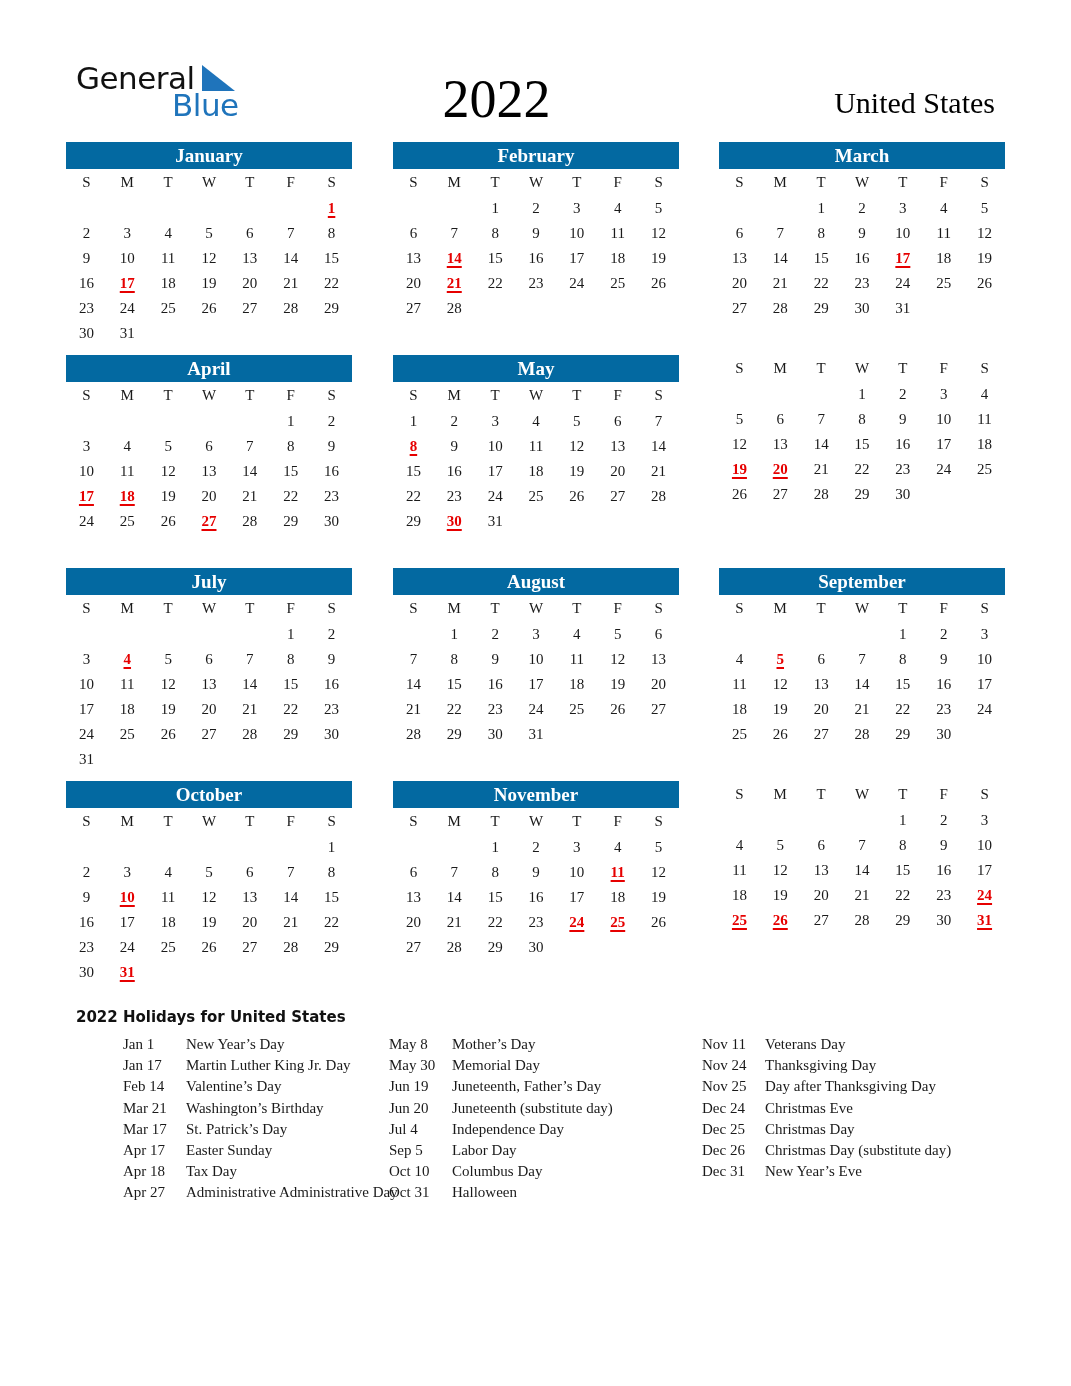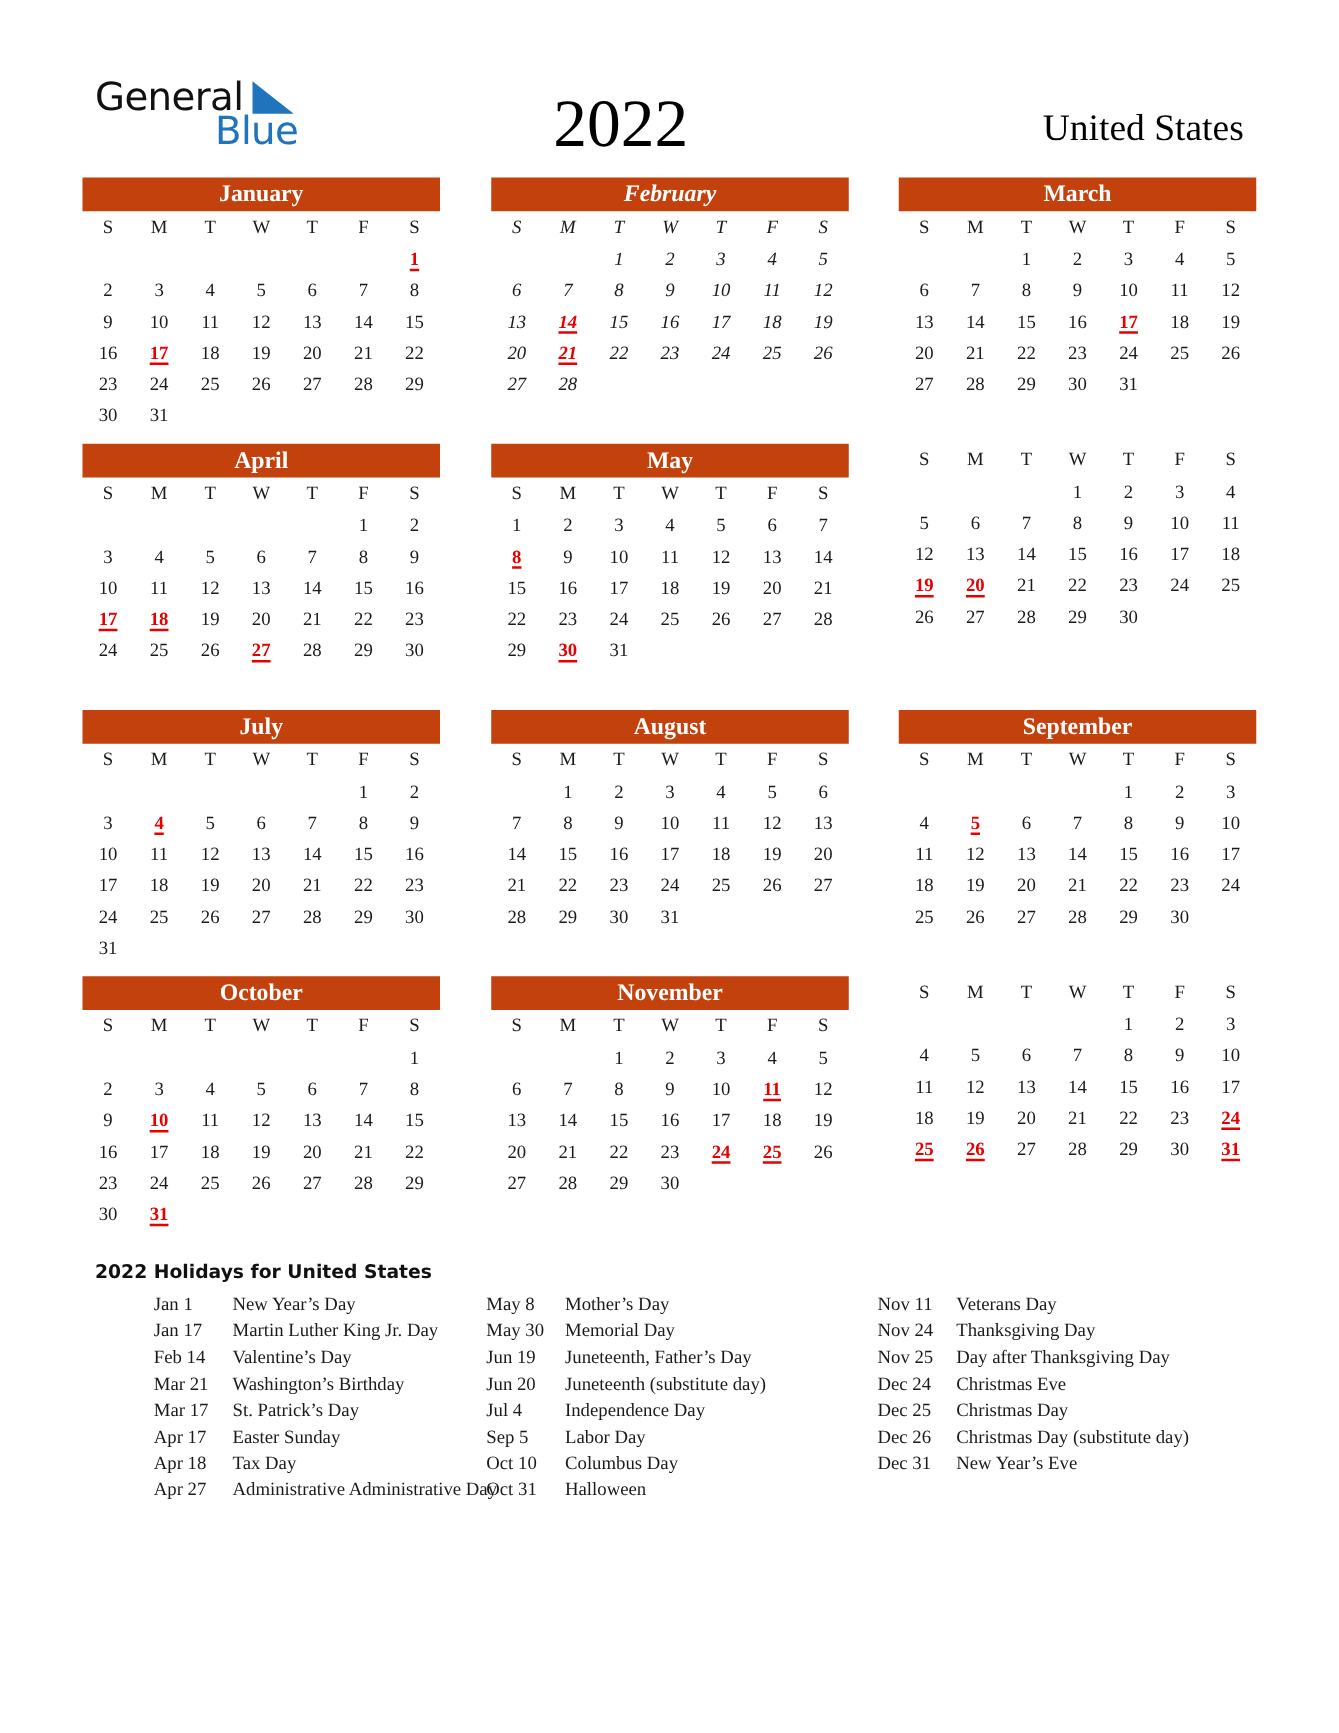--- a/index.html
+++ b/index.html
@@ -14,21 +14,21 @@
   .logo .tri { position: absolute; left: 126px; top: 5px; width: 0; height: 0;
                border-left: 0 solid transparent; border-bottom: 26px solid #1f74bb; border-right: 33px solid transparent; }
 
   .year { position: absolute; left: 0; width: 993px; top: 68px; text-align: center;
           font-family: "Liberation Serif", "DejaVu Serif", serif; font-size: 54px; color: #000; }
   .country { position: absolute; right: 76px; top: 86px; font-family: "Liberation Serif", "DejaVu Serif", serif;
              font-size: 30px; color: #000; }
 
   .months { position: absolute; left: 66px; top: 142px; width: 940px; }
   .month { position: absolute; width: 286px; }
-  .month-header { height: 27px; background: #c2410c; color: #fff; text-align: center;
+  .month-header { height: 27px; background: #0369a1; color: #fff; text-align: center;
                   font-family: "Liberation Serif", "DejaVu Serif", serif; font-weight: bold; font-size: 19px; line-height: 27px; }
   .grid { display: grid; grid-template-columns: repeat(7, 1fr); }
   .dow, .day { text-align: center; height: 25px; line-height: 25px;
                font-family: "Liberation Serif", "DejaVu Serif", serif; font-size: 15px; color: #1a1a1a; }
   .dow { height: 27px; line-height: 27px; }
   .day.holiday { color: #e60000; font-weight: bold; text-decoration: underline; text-decoration-thickness: 2px; text-underline-offset: 3px; }
 
   .holidays { position: absolute; left: 76px; top: 1008px; width: 940px; }
   .holidays-title { font-family: "DejaVu Sans", "Liberation Sans", sans-serif; font-weight: bold; font-size: 15px; color: #111; margin-bottom: 4px; }
   .hcol { position: absolute; top: 26px; }
@@ -90,21 +90,21 @@
         <div class="day">24</div>
         <div class="day">25</div>
         <div class="day">26</div>
         <div class="day">27</div>
         <div class="day">28</div>
         <div class="day">29</div>
         <div class="day">30</div>
         <div class="day">31</div>
       </div>
     </div>
-    <div class="month" style="left: 327px; top: 0px; font-style: italic;">
+    <div class="month" style="left: 327px; top: 0px;">
       <div class="month-header">February</div>
       <div class="grid">
         <div class="dow">S</div>
         <div class="dow">M</div>
         <div class="dow">T</div>
         <div class="dow">W</div>
         <div class="dow">T</div>
         <div class="dow">F</div>
         <div class="dow">S</div>
         <div class="day"></div>

